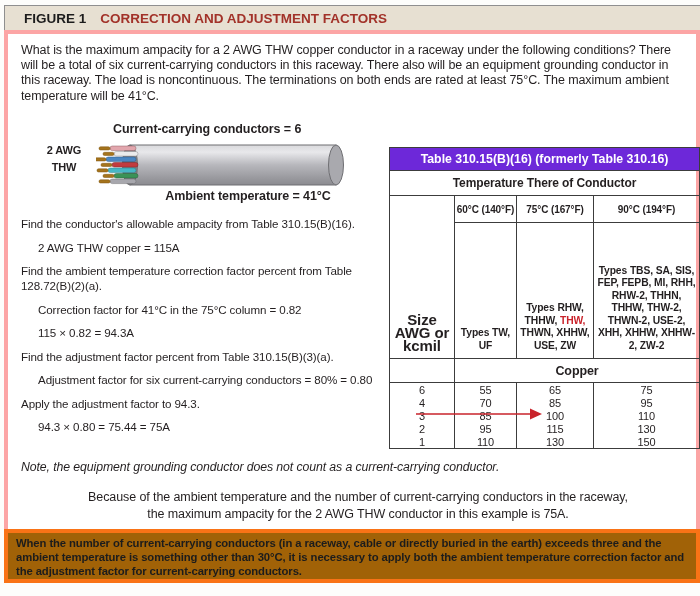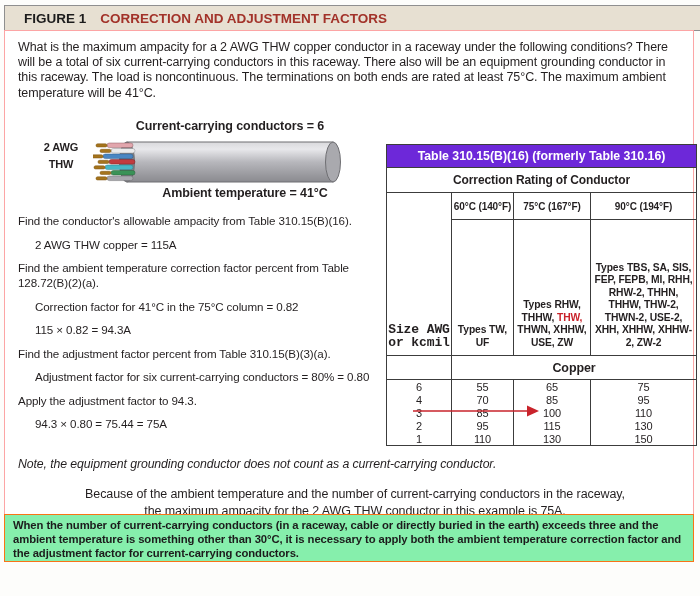--- a/index.html
+++ b/index.html
@@ -7,25 +7,25 @@
         font-family:"Liberation Sans","DejaVu Sans",sans-serif;color:#231f20;
         letter-spacing:-0.1px;overflow:hidden;}
   
   #title-bar{position:absolute;left:4px;top:5px;width:688px;height:24px;
              background:#e7e0d2;border:1px solid #8f8f8f;
              display:flex;align-items:center;padding-left:9px;}
   #title-bar .fig-label{font-weight:bold;font-size:13.5px;color:#1c1c1c;letter-spacing:0;padding-left:10px;}
   #title-bar .fig-title{font-weight:bold;font-size:13.5px;color:#a23229;margin-left:14px;letter-spacing:0;}
   
   #main-box{position:absolute;left:4px;top:30px;width:688px;height:511px;
-            background:#ffffff;border:1px solid #fca5a5;}
+            background:#ffffff;border:4px solid #fca5a5;}
   .question{position:absolute;left:13px;top:9px;width:666px;margin:0;
             font-size:12.5px;line-height:15.2px;}
   
-  .cc-label{position:absolute;left:105px;top:88px;width:240px;text-align:center;
+  .cc-label{position:absolute;left:105px;top:88px;width:240px;text-align:left;
             font-weight:bold;font-size:12.5px;}
   .awg-label{position:absolute;left:24px;top:108px;width:64px;text-align:center;
              font-weight:bold;font-size:11px;line-height:17px;}
   .awg-label span{display:block;}
   .conduit{position:absolute;left:88px;top:104px;}
   .ambient-label{position:absolute;left:123px;top:155px;width:234px;text-align:center;
                  font-weight:bold;font-size:12.5px;}
   
   .steps{position:absolute;left:13px;top:182px;width:374px;}
   .steps p{margin:0 0 8.5px 0;font-size:11.6px;line-height:15px;white-space:nowrap;}
@@ -38,30 +38,30 @@
   .table-wrap{position:absolute;left:381px;top:113px;width:310px;height:286px;}
   .amp-table{border-collapse:collapse;table-layout:fixed;width:310px;}
   .amp-table td{border:1px solid #3c3c3c;padding:0;text-align:center;
                 vertical-align:middle;color:#231f20;overflow:hidden;}
   .t-title td{background:#6d28d9;color:#ffffff;font-weight:bold;font-size:12.3px;
               height:22px;letter-spacing:0;}
   .t-sub td{font-weight:bold;font-size:12px;height:24px;}
   .t-temp td{font-weight:bold;font-size:10px;height:26px;}
   .t-types td{font-weight:bold;font-size:10.3px;line-height:12.5px;
               vertical-align:bottom;padding:3px 2px 6px 2px;height:126px;}
-  td.size-hdr{vertical-align:bottom;font-weight:bold;font-size:13px;
-              line-height:13px;padding-bottom:6px;font-family:Liberation Mono, monospace;}
+  td.size-hdr{vertical-align:bottom;font-weight:bold;font-size:15px;
+              line-height:13px;padding-bottom:6px;}
   .t-copper td{height:23px;font-weight:bold;font-size:12.5px;}
   .t-data td{height:13px;font-size:11px;border-top:none;border-bottom:none;}
   .t-data.last td{border-bottom:1px solid #3c3c3c;}
   .red{color:#c9232b;}
   .arrow{position:absolute;left:0;top:0;pointer-events:none;}
   
-  #footer-box{position:absolute;left:4px;top:514px;width:688px;height:46px;
-              background:#86efac;border:1px solid #f97316;}
+  #footer-box{position:absolute;left:4px;top:529px;width:688px;height:46px;
+              background:#a16207;border:4px solid #f97316;}
   #footer-box p{margin:0;padding:3px 8px 0 8px;font-weight:bold;
                 font-size:11.3px;line-height:14px;color:#1c1c1c;}
 </style>
 </head>
 <body>
 
 <div id="page">
 
   <div id="title-bar">
     <span class="fig-label">FIGURE 1</span>
@@ -135,21 +135,21 @@
             <col style="width:65px">
             <col style="width:62px">
             <col style="width:77px">
             <col style="width:106px">
           </colgroup>
         <tbody>
             <tr class="t-title">
           <td colspan="4">Table 310.15(B)(16) (formerly Table 310.16)</td>
         </tr>
         <tr class="t-sub">
-          <td colspan="4">Correction Rating of Conductor</td>
+          <td colspan="4">Temperature There of Conductor</td>
         </tr>
         <tr class="t-temp">
           <td rowspan="2" class="size-hdr">Size AWG or kcmil</td>
           <td>60°C (140°F)</td>
           <td class="red">75°C (167°F)</td>
           <td>90°C (194°F)</td>
         </tr>
         <tr class="t-types">
           <td>Types TW, UF</td>
           <td><span>Types RHW, THHW, </span><span class="red">THW,</span><span> THWN, XHHW, USE, ZW</span></td>

